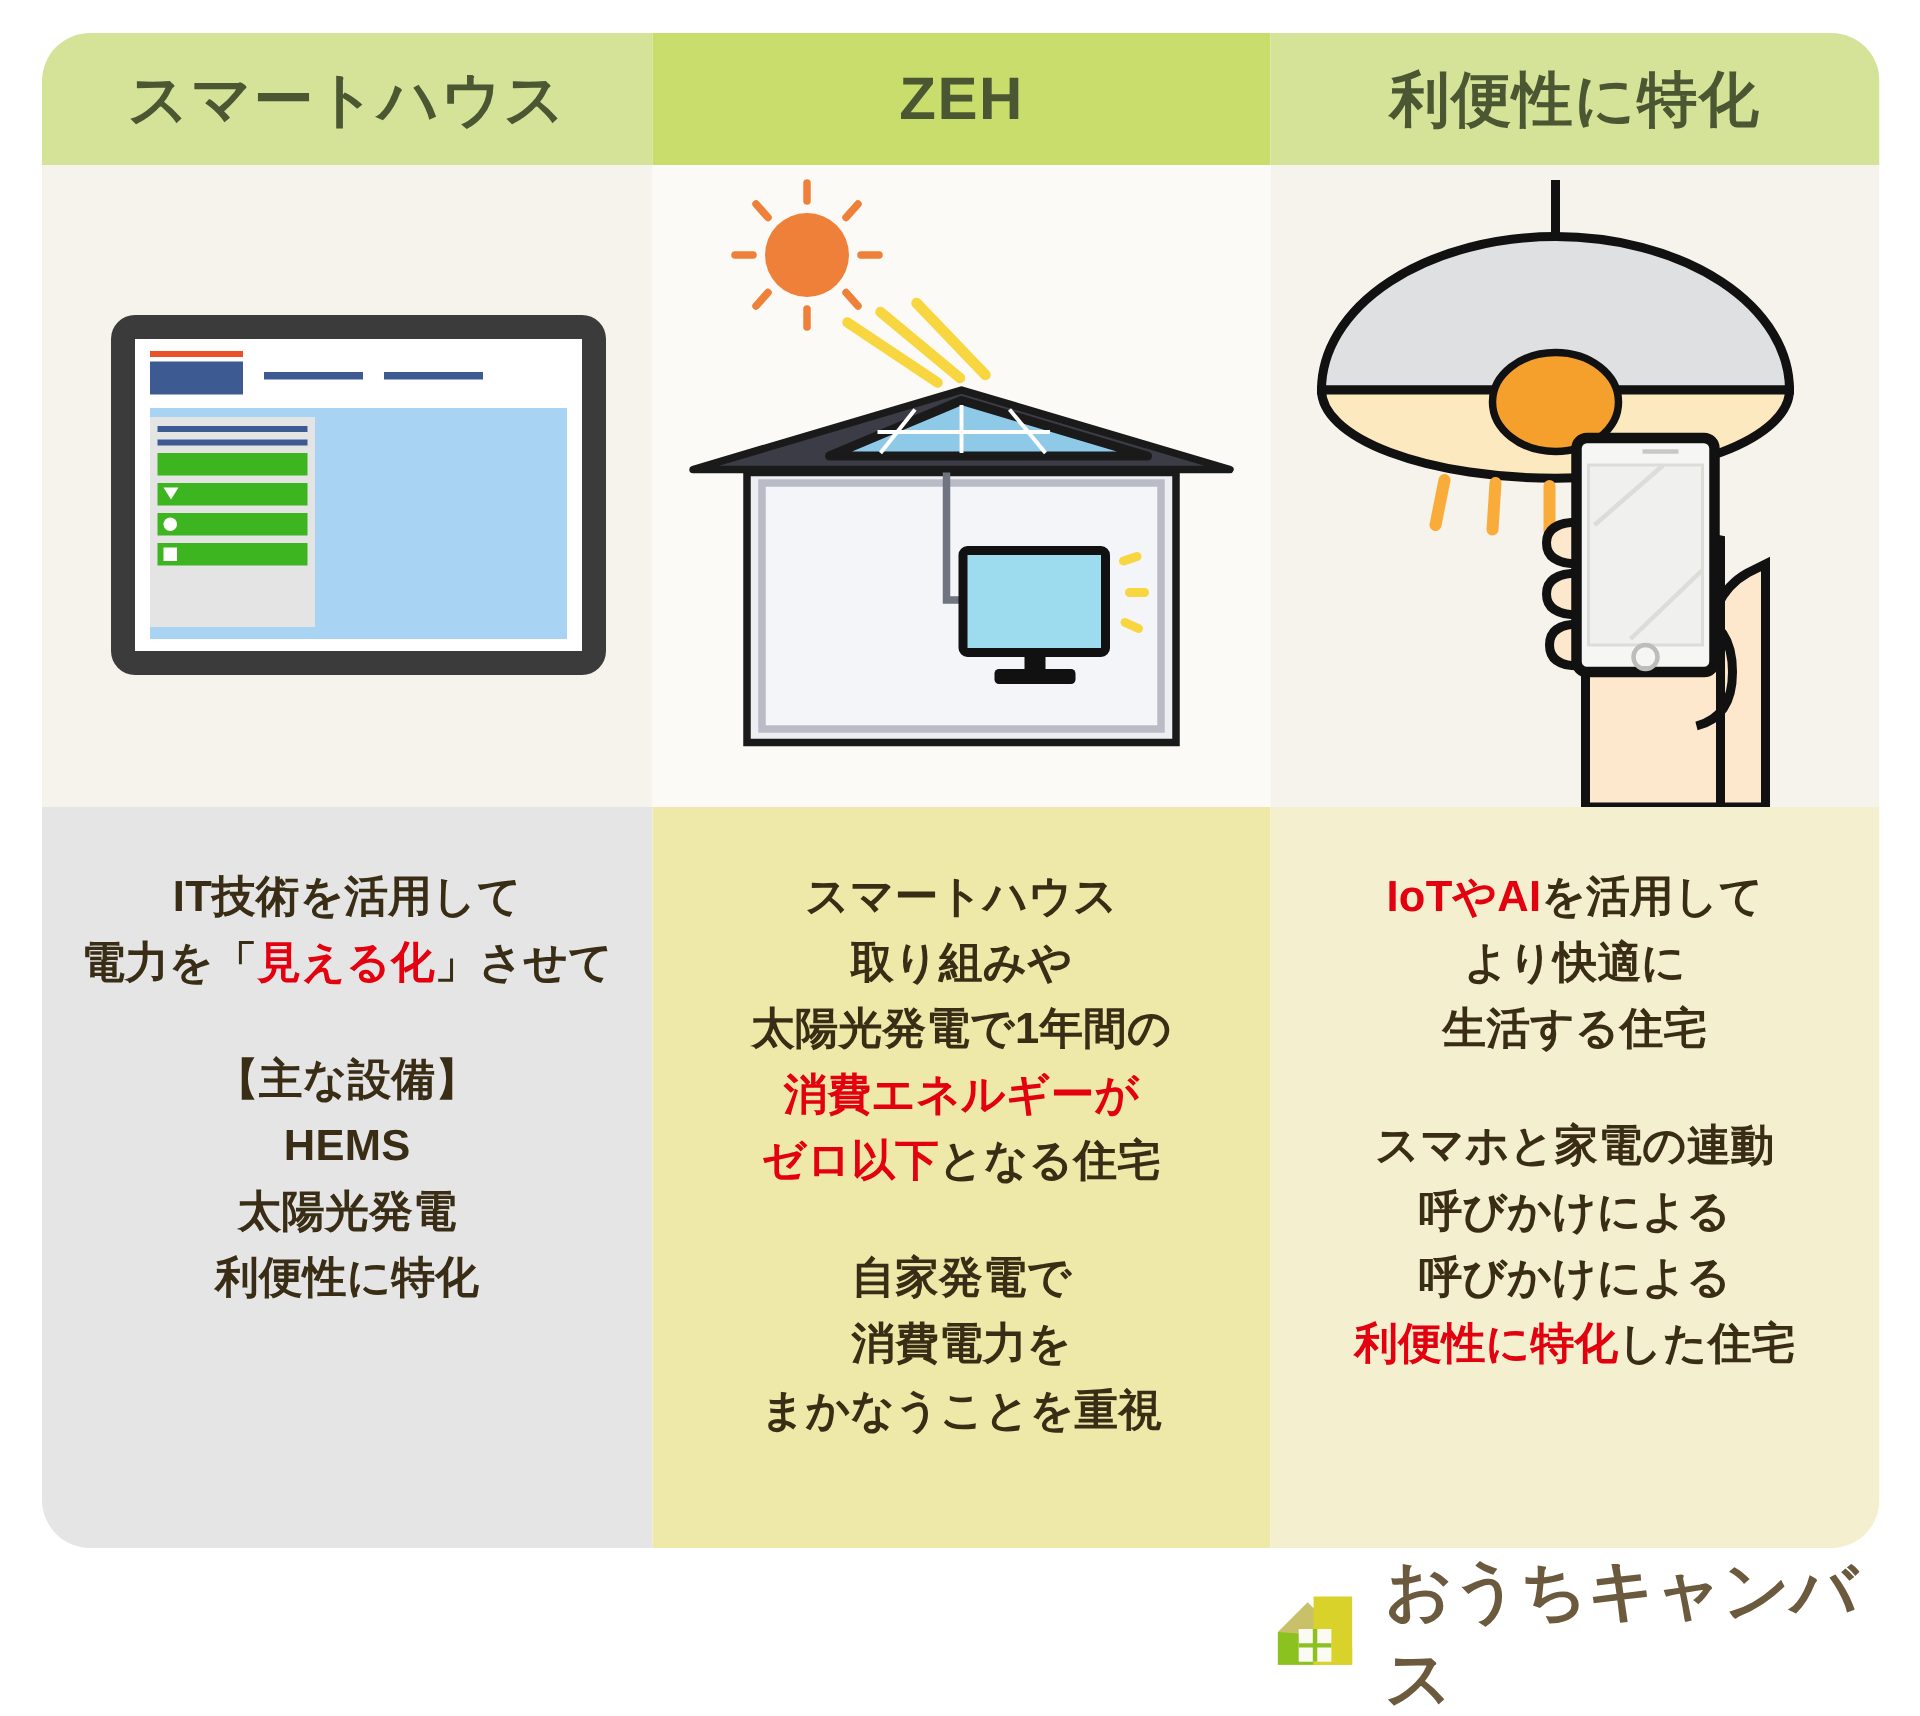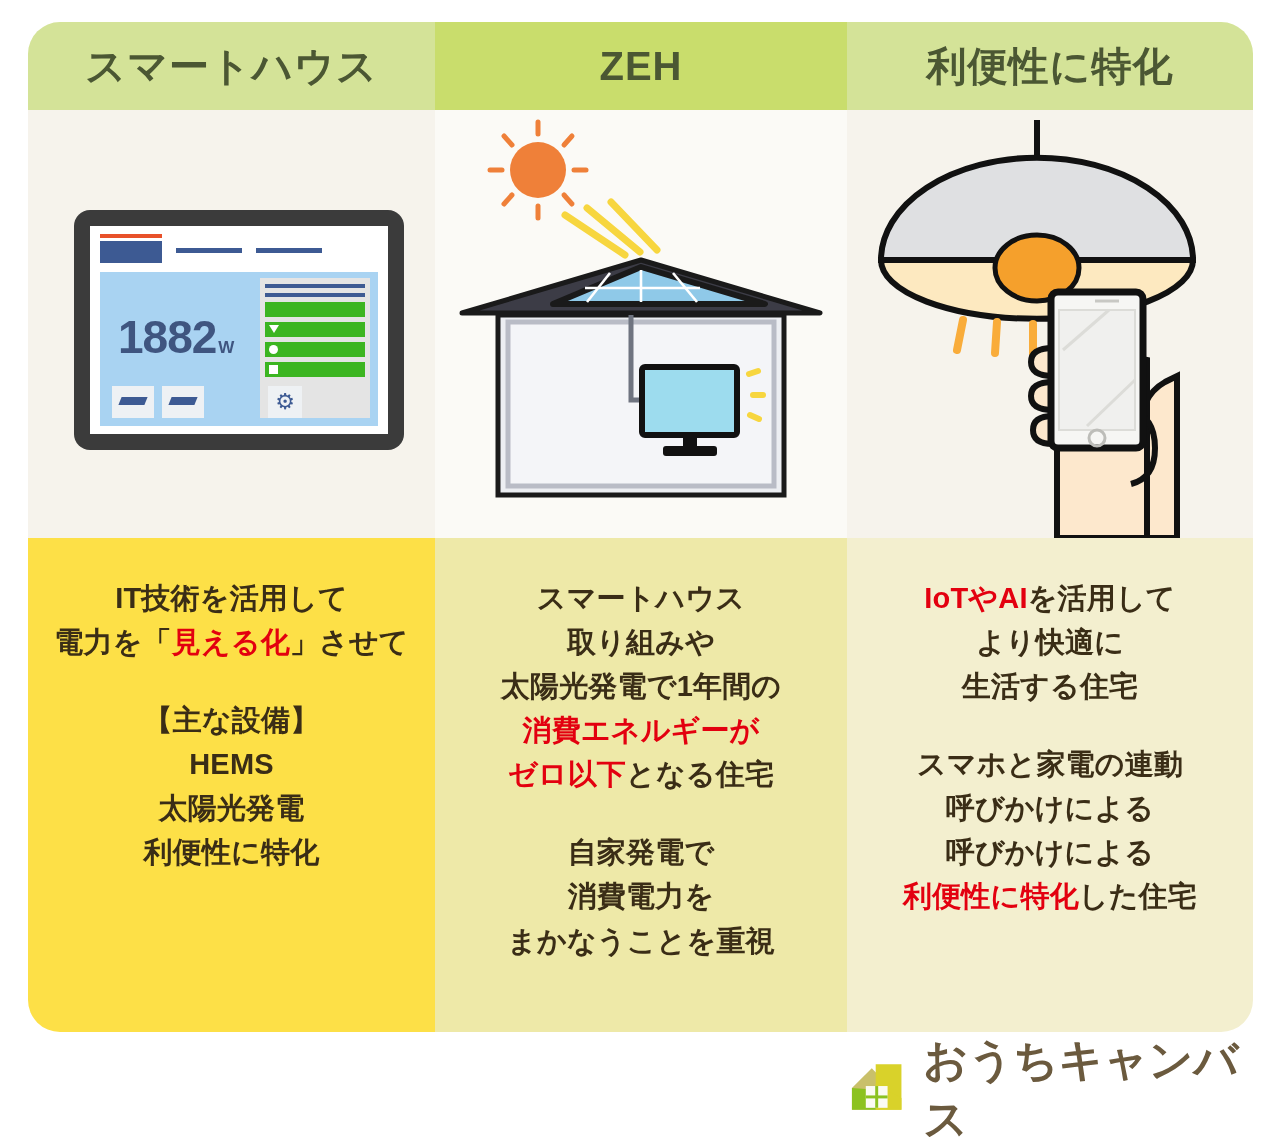--- a/index.html
+++ b/index.html
@@ -245,55 +245,41 @@
             <div class="monitor-inner">
               <div class="mon-topbar">
                 <div class="mon-tab">
                   <div class="redline"></div>
                   <div class="bluebox"></div>
                 </div>
                 <div class="mon-dash d1"></div>
                 <div class="mon-dash d2"></div>
               </div>
               <div class="mon-screen">
-                <div class="mon-left">
-                  <div class="mon-value"><span>1882</span><span class="mon-unit">W</span></div>
-                  <div class="mon-btns">
-                    <div class="mon-btn">
-                        <span class="slab"></span>
-                      </div>
-                    <div class="mon-btn">
-                        <span class="slab"></span>
-                      </div>
-                  </div>
-                  <div class="mon-btn gear" style="position:absolute;left:168px;bottom:8px;">
-                    <span class="gear-glyph">⚙</span>
-                  </div>
-                </div>
                 <div class="mon-right">
                   <div class="mr-line"></div>
                   <div class="mr-line"></div>
                   <div class="mr-bar"></div>
                   <div class="mr-bar">
                       <span class="mk tri"></span>
                     </div>
                   <div class="mr-bar">
                       <span class="mk dot"></span>
                     </div>
                   <div class="mr-bar">
                       <span class="mk"></span>
                     </div>
                 </div>
               </div>
             </div>
           </div>
         </div>
       </div>
 
-      <div class="col-text" style="background: #fde047; color: rgb(58, 45, 22);">
+      <div class="col-text" style="background: #e5e5e5; color: rgb(58, 45, 22);">
           <div class="block">
             <div class="line"><span>IT技術を活用して</span></div>
             <div class="line"><span>電力を「</span><span class="hl" style="color: rgb(227, 0, 15);">見える化</span><span>」させて</span></div>
           </div>
           <div class="block">
             <div class="line"><span>【主な設備】</span></div>
             <div class="line"><span>HEMS</span></div>
             <div class="line"><span>太陽光発電</span></div>
             <div class="line"><span>利便性に特化</span></div>
           </div>

